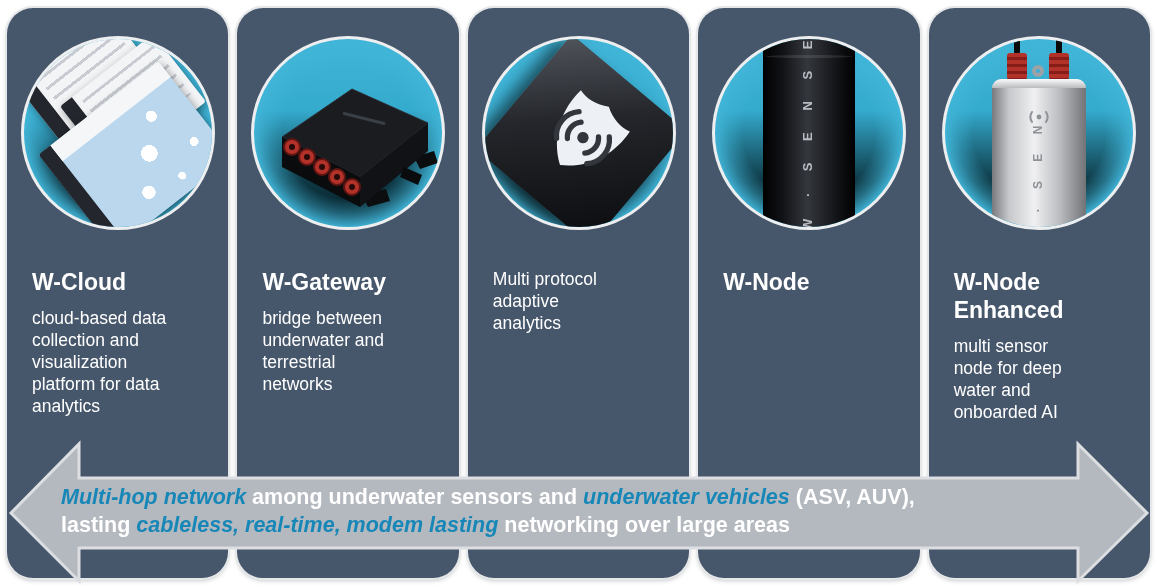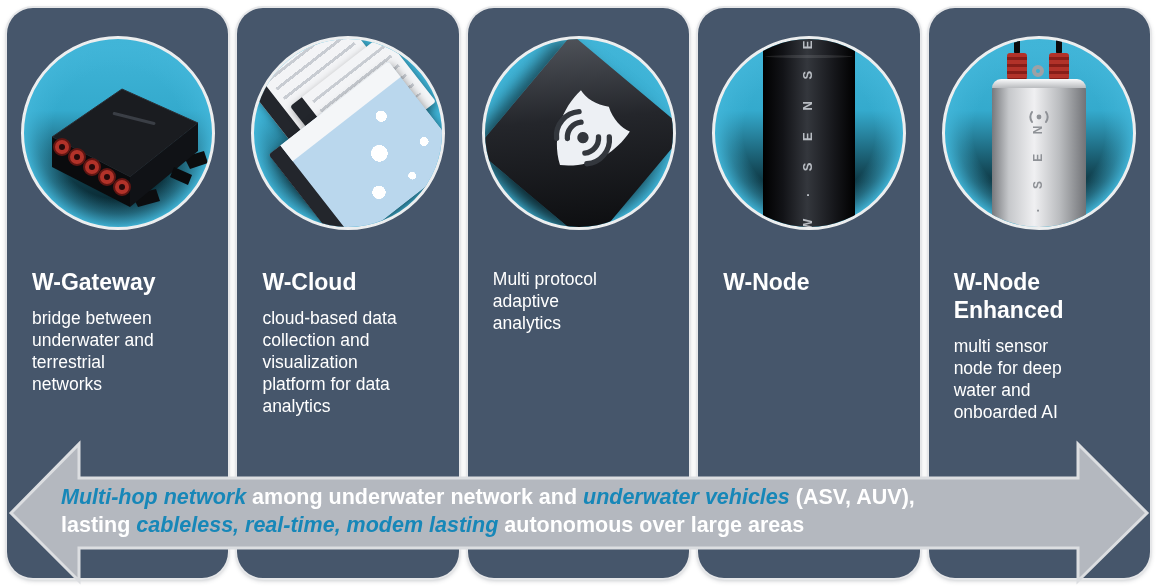--- a/index.html
+++ b/index.html
@@ -109,62 +109,20 @@
     position:absolute;left:61px;top:483px;z-index:6;
     font-size:21.5px;font-weight:bold;line-height:28px;white-space:nowrap;
   }
   .seg-accent{color:var(--accent);font-style:italic;}
   .seg-plain{color:#ffffff;}
 </style>
 </head>
 <body>
 
 <div class="cards-row">
-
-  <div class="card">
-    <div class="circle">
-      <svg width="194" height="194" viewBox="0 0 194 194">
-
-        <polygon points="160,118 180,112 184,124 166,130" fill="#0c0d0f"></polygon>
-        <polygon points="108,156 132,150 136,162 114,168" fill="#0c0d0f"></polygon>
-
-        <polygon points="28,98 98,50 174,84 106,138" fill="#1a1c20" stroke="#2c2f35" stroke-width="1"></polygon>
-
-        <polygon points="28,98 106,138 106,168 28,128" fill="#0a0b0d"></polygon>
-
-        <polygon points="106,138 174,84 174,112 106,168" fill="#101216"></polygon>
-
-        <rect x="88" y="78" width="44" height="3" rx="1.5" fill="#3a3e45" transform="rotate(14 110 80)"></rect>
-
-        <g stroke="#5f1512" stroke-width="2">
-          <circle cx="38" cy="108" r="8" fill="#b23229"></circle>
-          <circle cx="53" cy="118" r="8" fill="#b23229"></circle>
-          <circle cx="68" cy="128" r="8" fill="#b23229"></circle>
-          <circle cx="83" cy="138" r="8" fill="#b23229"></circle>
-          <circle cx="98" cy="148" r="8" fill="#b23229"></circle>
-        </g>
-        <g fill="#27090a">
-          <circle cx="38" cy="108" r="3"></circle>
-            <circle cx="53" cy="118" r="3"></circle>
-          <circle cx="68" cy="128" r="3"></circle>
-            <circle cx="83" cy="138" r="3"></circle>
-          <circle cx="98" cy="148" r="3"></circle>
-        </g>
-
-        <polygon points="150,128 168,136 164,146 146,138" fill="#0a0b0d"></polygon>
-      </svg>
-    </div>
-    <div class="card-text">
-      <div class="card-title">W-Gateway</div>
-      <div class="card-desc">bridge between
-underwater and
-terrestrial
-networks</div>
-    </div>
-  </div>
 
   <div class="card">
     <div class="circle">
       <div>
         <div class="win win1">
           <div class="strip"></div>
             <div class="lines"></div>
           <div class="btn" style="left:60px;top:62px;"></div>
         </div>
         <div class="win win2">
@@ -184,20 +142,62 @@
       <div class="card-desc">cloud-based data
 collection and
 visualization
 platform for data
 analytics</div>
     </div>
   </div>
 
   <div class="card">
     <div class="circle">
+      <svg width="194" height="194" viewBox="0 0 194 194">
+
+        <polygon points="160,118 180,112 184,124 166,130" fill="#0c0d0f"></polygon>
+        <polygon points="108,156 132,150 136,162 114,168" fill="#0c0d0f"></polygon>
+
+        <polygon points="28,98 98,50 174,84 106,138" fill="#1a1c20" stroke="#2c2f35" stroke-width="1"></polygon>
+
+        <polygon points="28,98 106,138 106,168 28,128" fill="#0a0b0d"></polygon>
+
+        <polygon points="106,138 174,84 174,112 106,168" fill="#101216"></polygon>
+
+        <rect x="88" y="78" width="44" height="3" rx="1.5" fill="#3a3e45" transform="rotate(14 110 80)"></rect>
+
+        <g stroke="#5f1512" stroke-width="2">
+          <circle cx="38" cy="108" r="8" fill="#b23229"></circle>
+          <circle cx="53" cy="118" r="8" fill="#b23229"></circle>
+          <circle cx="68" cy="128" r="8" fill="#b23229"></circle>
+          <circle cx="83" cy="138" r="8" fill="#b23229"></circle>
+          <circle cx="98" cy="148" r="8" fill="#b23229"></circle>
+        </g>
+        <g fill="#27090a">
+          <circle cx="38" cy="108" r="3"></circle>
+            <circle cx="53" cy="118" r="3"></circle>
+          <circle cx="68" cy="128" r="3"></circle>
+            <circle cx="83" cy="138" r="3"></circle>
+          <circle cx="98" cy="148" r="3"></circle>
+        </g>
+
+        <polygon points="150,128 168,136 164,146 146,138" fill="#0a0b0d"></polygon>
+      </svg>
+    </div>
+    <div class="card-text">
+      <div class="card-title">W-Gateway</div>
+      <div class="card-desc">bridge between
+underwater and
+terrestrial
+networks</div>
+    </div>
+  </div>
+
+  <div class="card">
+    <div class="circle">
       <div class="chip">
         <svg width="114" height="122" viewBox="0 0 150 130">
           <path d="M75,8 C89,17 106,19 117,15 C121,50 108,86 75,108 C42,86 29,50 33,15 C44,19 61,17 75,8 Z" fill="#edf0f4"></path>
           <g fill="none" stroke="#33373d" stroke-width="7" stroke-linecap="round">
             <path d="M60,47 a20,20 0 0 0 0,28"></path>
             <path d="M49,38 a32,32 0 0 0 0,46"></path>
             <path d="M90,47 a20,20 0 0 1 0,28"></path>
             <path d="M101,38 a32,32 0 0 1 0,46"></path>
           </g>
           <circle cx="75" cy="61" r="7.5" fill="#33373d"></circle>
@@ -252,15 +252,15 @@
     </div>
   </div>
 
 </div>
 
 <svg class="arrow-layer" viewBox="0 0 1157 588">
   <polygon points="11,513 79,444 79,478 1078,478 1078,444 1147,513 1078,581 1078,548 79,548 79,581" style="fill:var(--arrow-fill);stroke:var(--arrow-border);stroke-width:3;stroke-linejoin:miter;"></polygon>
 </svg>
 
 <div class="arrow-text">
-  <div><span class="seg-accent">Multi-hop network </span><span class="seg-plain">among underwater network and </span><span class="seg-accent">underwater vehicles</span><span class="seg-plain"> (ASV, AUV),</span></div>
-  <div><span class="seg-plain">lasting </span><span class="seg-accent">cableless, real-time, modem lasting</span><span class="seg-plain"> autonomous over large areas</span></div>
+  <div><span class="seg-accent">Multi-hop network </span><span class="seg-plain">among underwater sensors and </span><span class="seg-accent">underwater vehicles</span><span class="seg-plain"> (ASV, AUV),</span></div>
+  <div><span class="seg-plain">lasting </span><span class="seg-accent">cableless, real-time, modem lasting</span><span class="seg-plain"> networking over large areas</span></div>
 </div>
 
 </body></html>

